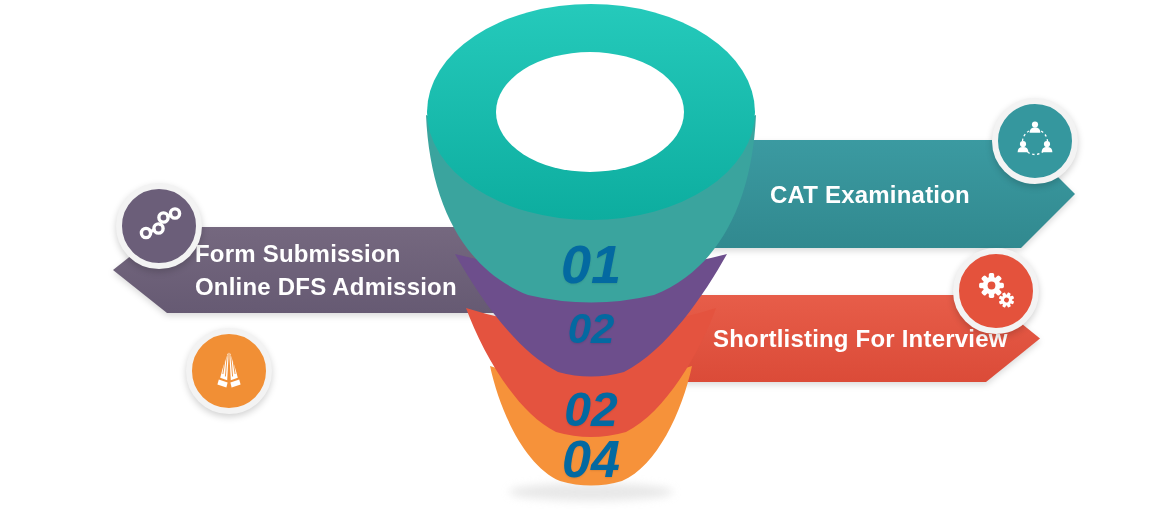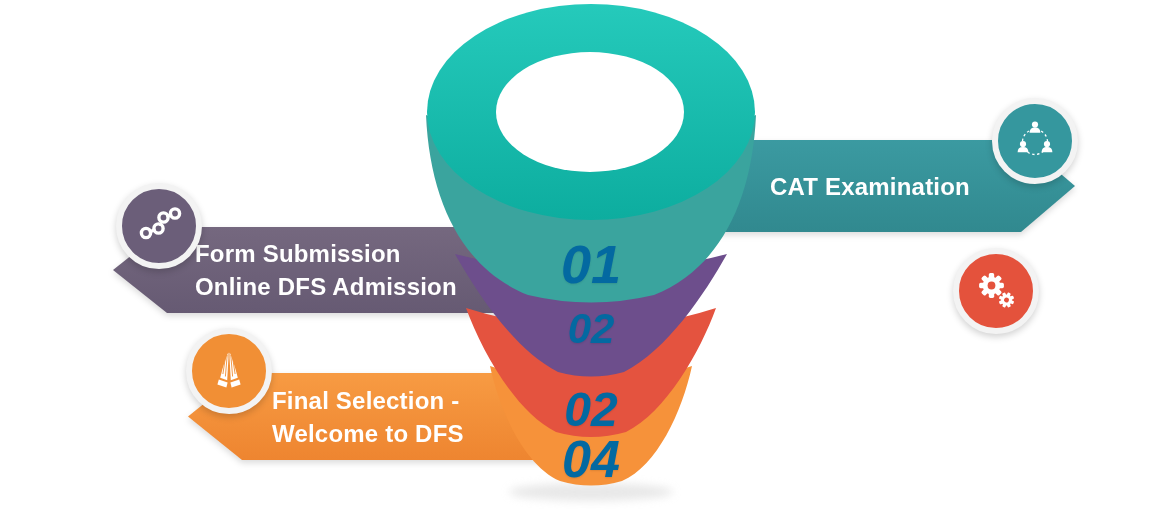--- a/index.html
+++ b/index.html
@@ -10,21 +10,21 @@
 
   
   .banner-wrap{position:absolute;z-index:1;filter:drop-shadow(0 3px 3px rgba(0,0,0,.14));}
   .banner{width:100%;height:100%;display:flex;flex-direction:column;justify-content:center;}
   .banner .txt{color:#fff;font-weight:bold;font-size:24px;line-height:33px;letter-spacing:.2px;}
 
   .wrap-admission{left:113px;top:227px;width:478px;height:86px;}
   .b-admission{background:linear-gradient(180deg,#75687f 0%,#665a73 100%);
     clip-path:polygon(0 50%, 54px 0, 100% 0, 100% 100%, 54px 100%);padding-left:82px;box-sizing:border-box;}
 
-  .wrap-cat{left:618px;top:140px;width:457px;height:92px;}
+  .wrap-cat{left:618px;top:140px;width:457px;height:108px;}
   .b-cat{background:linear-gradient(180deg,#3b9aa1 0%,#31898f 100%);
     clip-path:polygon(0 0, calc(100% - 54px) 0, 100% 50%, calc(100% - 54px) 100%, 0 100%);padding-left:152px;box-sizing:border-box;}
 
   .wrap-shortlist{left:645px;top:295px;width:395px;height:87px;}
   .b-shortlist{background:linear-gradient(180deg,#e75d49 0%,#db4b38 100%);
     clip-path:polygon(0 0, calc(100% - 54px) 0, 100% 50%, calc(100% - 54px) 100%, 0 100%);padding-left:68px;box-sizing:border-box;}
 
   .wrap-final{left:188px;top:373px;width:372px;height:87px;}
   .b-final{background:linear-gradient(180deg,#f79b43 0%,#ee8530 100%);
     clip-path:polygon(0 50%, 54px 0, 100% 0, 100% 100%, 54px 100%);padding-left:84px;box-sizing:border-box;}
@@ -66,27 +66,26 @@
       <div class="txt">Online DFS Admission</div>
     </div>
   </div>
 
   <div class="banner-wrap wrap-cat">
     <div class="banner b-cat">
       <div class="txt">CAT Examination</div>
     </div>
   </div>
 
-
-  <div class="banner-wrap wrap-final">
-    <div class="banner b-final">
-      <div class="txt">Final Selection -</div>
-      <div class="txt">Welcome to DFS</div>
+  <div class="banner-wrap wrap-shortlist">
+    <div class="banner b-shortlist">
+      <div class="txt">Shortlisting For Interview</div>
     </div>
   </div>
+
 
   <svg class="funnel-svg" width="1162" height="509" viewBox="0 0 1162 509">
     <defs>
       <linearGradient id="tealTop" x1="0" y1="0" x2="0" y2="1">
         <stop offset="0" stop-color="#25cabb"></stop>
         <stop offset="1" stop-color="#0dad9f"></stop>
       </linearGradient>
       <filter id="soft" x="-50%" y="-50%" width="200%" height="200%">
         <feGaussianBlur stdDeviation="4"></feGaussianBlur>
       </filter>

